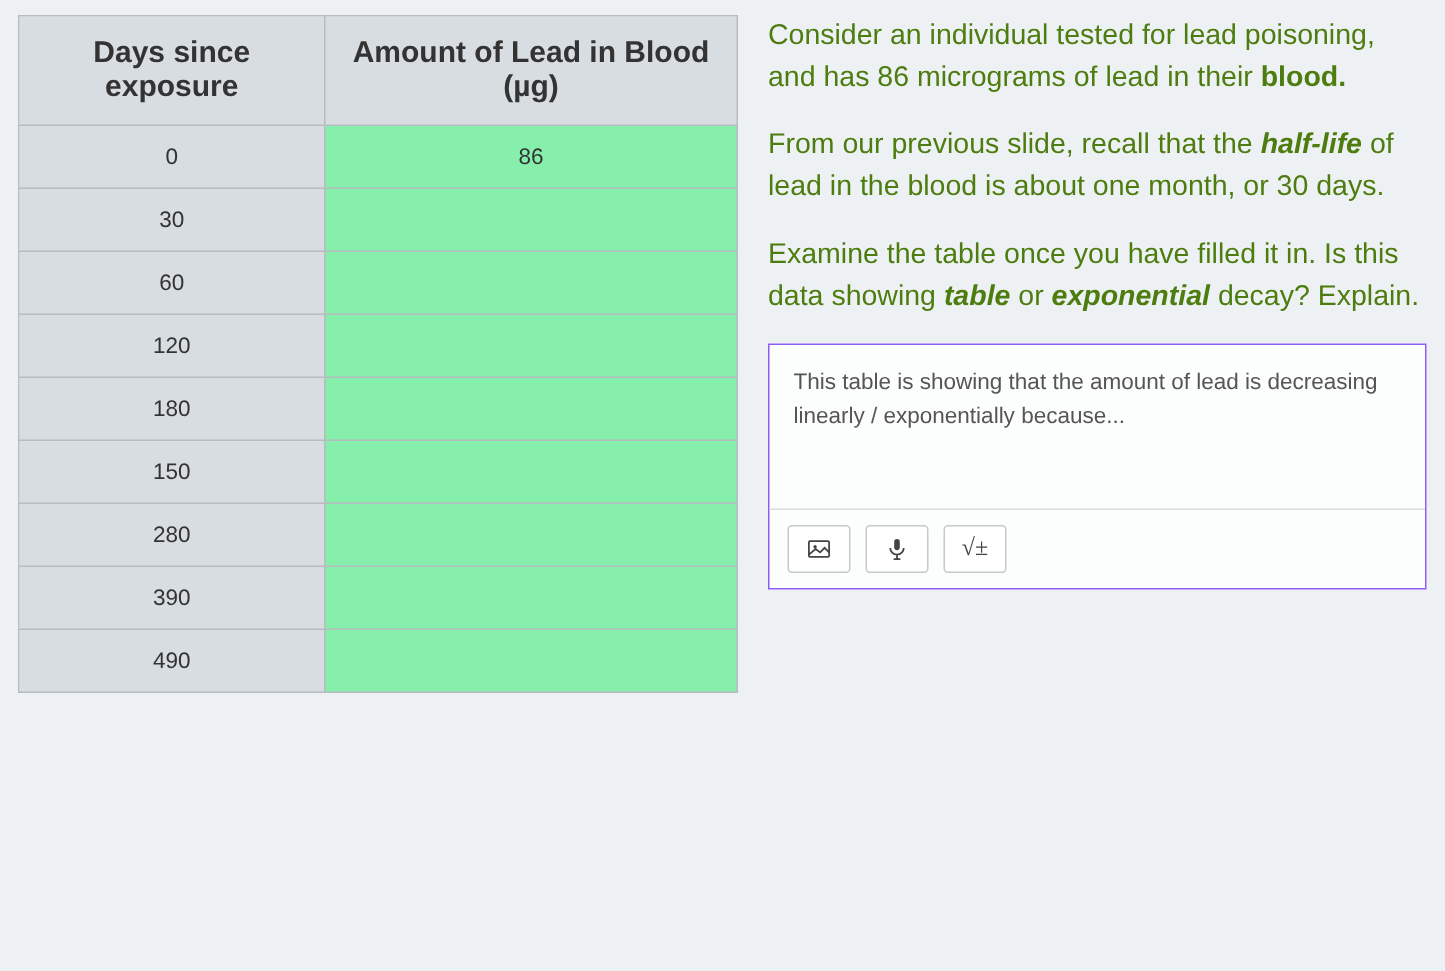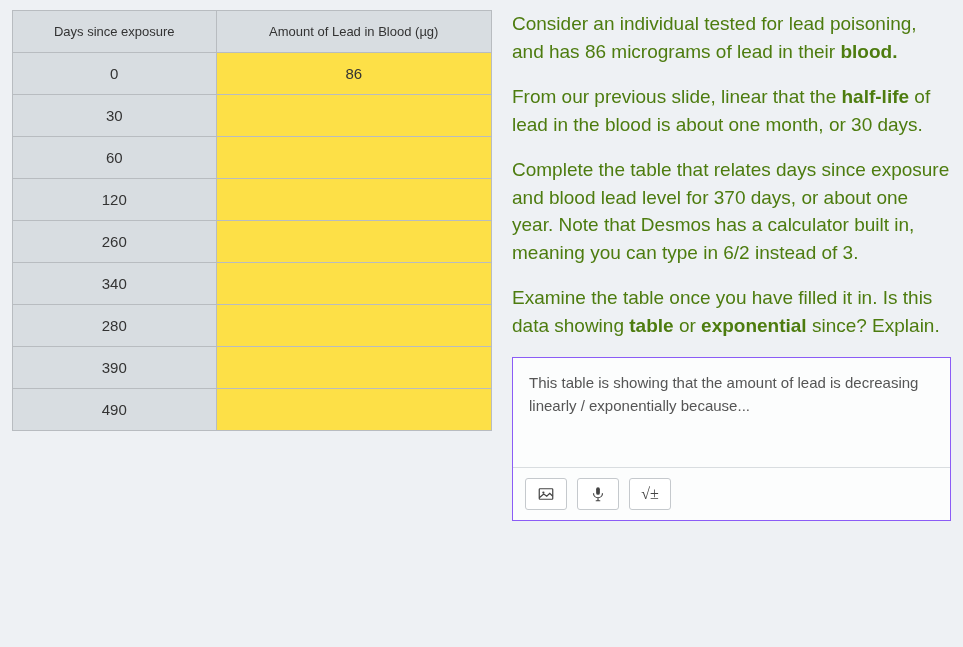--- a/index.html
+++ b/index.html
@@ -11,45 +11,45 @@
       display: flex;
       padding: 10px 12px;
       color: #333;
       overflow: hidden;
     }
     .left { width: 480px; flex-shrink: 0; }
     .right { flex: 1; padding: 0 0 0 20px; }
 
     table { border-collapse: collapse; width: 100%; background: #fff; }
     th {
-      font-weight: 400;
-      font-size: 13px;
+      font-weight: 700;
+      font-size: 20px;
       padding: 13px 8px;
       border: 1px solid #b8bcc0;
       background: #d8dde1;
       text-align: center;
     }
     td {
       font-size: 15px;
       padding: 11px 8px;
       border: 1px solid #b8bcc0;
       text-align: center;
       height: 42px;
     }
     td.days { background: #d8dde1; }
-    td.amount { background: #fde047; }
+    td.amount { background: #86efac; }
 
     .right p {
       font-size: 19px;
       line-height: 1.45;
       margin-bottom: 18px;
       color: #4d7c0f;
     }
     .right b { font-weight: 700; }
-    .bi { font-weight: 700; }
+    .bi { font-weight: 700; font-style: italic; }
 
     .answer-box {
       border: 1px solid #8b5cf6;
       background: #fcfdfd;
       margin-top: 4px;
     }
     .answer-text {
       padding: 14px 16px;
       font-size: 15px;
       line-height: 1.5;
@@ -100,25 +100,25 @@
         </tr>
         <tr>
           <td class="days">60</td>
           <td class="amount"></td>
         </tr>
         <tr>
           <td class="days">120</td>
           <td class="amount"></td>
         </tr>
         <tr>
-          <td class="days">260</td>
+          <td class="days">180</td>
           <td class="amount"></td>
         </tr>
         <tr>
-          <td class="days">340</td>
+          <td class="days">150</td>
           <td class="amount"></td>
         </tr>
         <tr>
           <td class="days">280</td>
           <td class="amount"></td>
         </tr>
         <tr>
           <td class="days">390</td>
           <td class="amount"></td>
         </tr>
@@ -128,25 +128,24 @@
         </tr>
       </tbody>
   </table>
 </div>
 
 <div class="right">
   <p>
     <span>Consider an individual tested for lead poisoning, and has 86 micrograms of lead in their </span><b>blood.</b>
   </p>
   <p>
-    <span>From our previous slide, linear that the </span><span class="bi">half-life</span><span> of lead in the blood is about one month, or 30 days.</span>
+    <span>From our previous slide, recall that the </span><span class="bi">half-life</span><span> of lead in the blood is about one month, or 30 days.</span>
   </p>
-  <p>Complete the table that relates days since exposure and blood lead level for 370 days, or about one year. Note that Desmos has a calculator built in, meaning you can type in 6/2 instead of 3.</p>
   <p>
-    <span>Examine the table once you have filled it in. Is this data showing </span><span class="bi">table</span><span> or </span><span class="bi">exponential</span><span> since? Explain.</span>
+    <span>Examine the table once you have filled it in. Is this data showing </span><span class="bi">table</span><span> or </span><span class="bi">exponential</span><span> decay? Explain.</span>
   </p>
 
   <div class="answer-box">
     <div class="answer-text">This table is showing that the amount of lead is decreasing linearly / exponentially because...</div>
     <div class="toolbar">
       <div class="tool-btn">
         <svg viewBox="0 0 24 24">
             <rect x="3" y="5" width="18" height="14" rx="1"></rect>
             <circle cx="8.5" cy="10" r="1.5" fill="#444" stroke="none"></circle>
             <path d="M3 17 L9 12 L13 15 L17 11 L21 15"></path>

